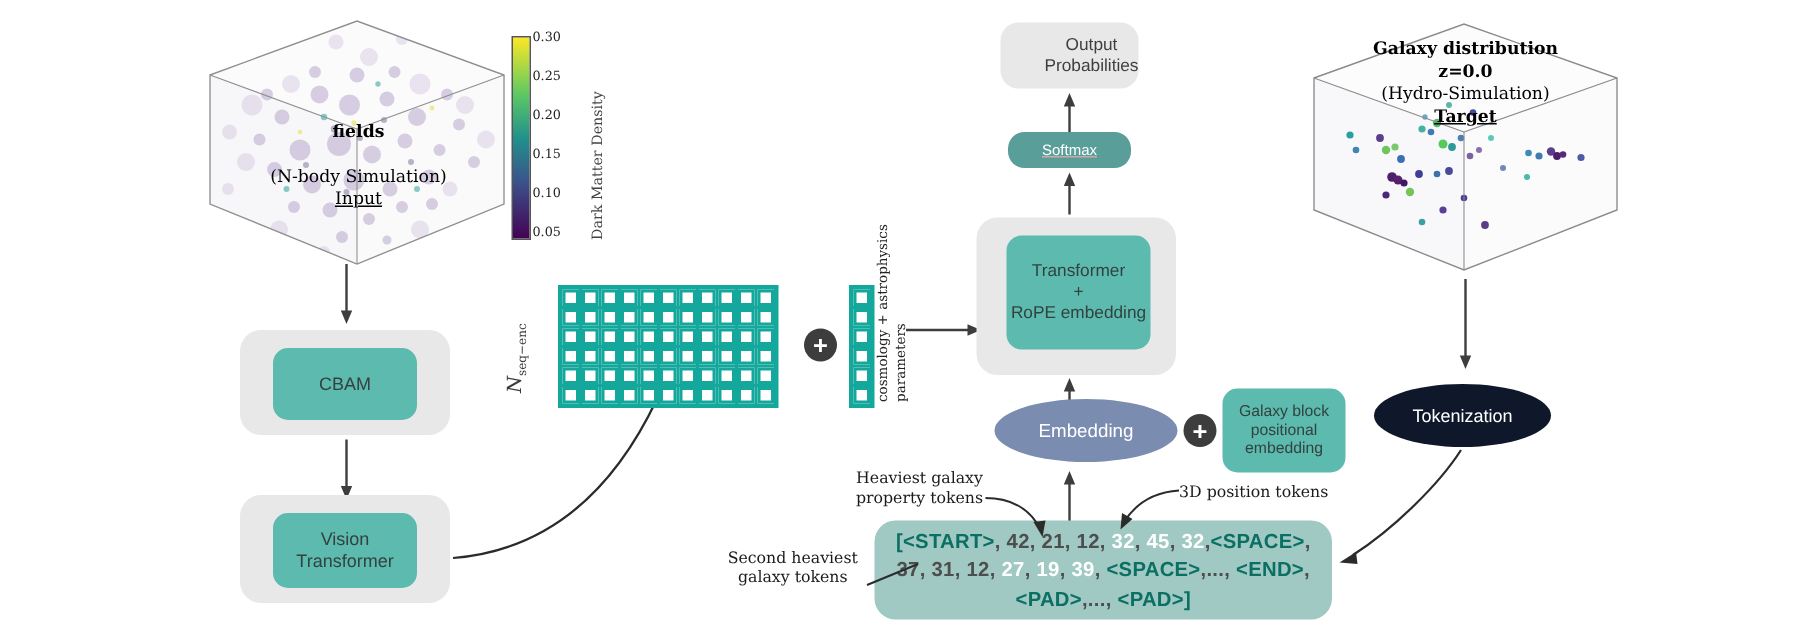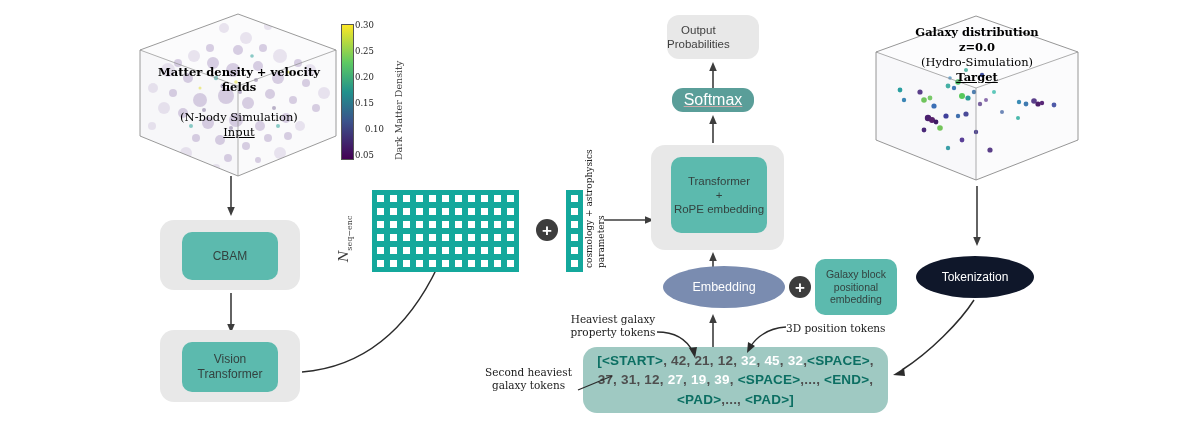--- a/index.html
+++ b/index.html
@@ -4,21 +4,21 @@
 <style>
   html,body{margin:0;padding:0;background:#ffffff;}
   body{width:1199px;height:428px;position:relative;overflow:hidden;
        font-family:"Liberation Sans",sans-serif;color:#3b3b3b;}
   .abs{position:absolute;}
   
   .outerbox{background:#e8e8e8;border-radius:14px;}
   .tealbox{background:#5cbaae;border-radius:10px;display:flex;align-items:center;
            justify-content:center;text-align:center;color:#33423f;line-height:1.22;}
   .greybox{background:#e8e8e8;border-radius:12px;display:flex;align-items:center;
-           justify-content:flex-start;text-align:center;color:#3f3f3f;line-height:1.25;}
+           justify-content:flex-end;text-align:center;color:#3f3f3f;line-height:1.25;}
   .softmax{background:#5a9e99;border-radius:11px;display:flex;align-items:center;
            justify-content:center;color:#ffffff;}
   .softmax span{text-decoration:underline;text-decoration-color:#caa;}
   .ellipse{border-radius:50%;display:flex;align-items:center;justify-content:center;
            color:#ffffff;text-align:center;}
   .emb-ell{background:#7a8cb0;}
   .tok-ell{background:#0f172a;}
   
   .serif{font-family:"DejaVu Serif",serif;color:#1a1a1a;text-align:center;line-height:1.25;}
   
@@ -131,36 +131,36 @@
       </g>
     </g>
     <polygon points="12,42 110,6 208,42 208,128 110,168 12,128" fill="none" stroke="#8e8e8e" stroke-width="0.9"></polygon>
     <line x1="110" y1="78" x2="110" y2="168" stroke="#8e8e8e" stroke-width="0.7"></line>
     <line x1="12" y1="42" x2="110" y2="78" stroke="#8e8e8e" stroke-width="0.7"></line>
     <line x1="208" y1="42" x2="110" y2="78" stroke="#8e8e8e" stroke-width="0.7"></line>
   </svg>
 </div>
 
 <div class="abs cube-label" style="left:124px;top:65px;width:230px;font-size:11.5px;">
-  <b>Matter density + velocity</b><br>
+  <br>
   <b>fields</b><br>
   <br>
   <span>(N-body Simulation)</span><br>
   <span class="u">Input</span>
 </div>
 
 <div class="abs" style="left:341px;top:24px;width:56px;height:142px;">
   <div class="abs" style="left:0;top:0;width:11px;height:134px;border:1px solid #555;
               background:linear-gradient(to top,#440154 0%,#3b528b 28%,#21918c 50%,#5ec962 72%,#fde725 100%);"></div>
   <div class="abs" style="left:14px;top:-5px;width:32px;height:144px;font-family:'DejaVu Serif',serif;font-size:8.5px;color:#222;">
     <div style="position:absolute;top:1px;">0.30</div>
     <div style="position:absolute;top:27px;">0.25</div>
     <div style="position:absolute;top:53px;">0.20</div>
     <div style="position:absolute;top:79px;">0.15</div>
-    <div style="position:absolute;top:105px;padding-left:10px;">0.10</div>
+    <div style="position:absolute;top:105px;">0.10</div>
     <div style="position:absolute;top:131px;">0.05</div>
   </div>
   <div class="rot90" style="position:absolute;left:52px;top:136px;font-size:9.5px;color:#444;">Dark Matter Density</div>
 </div>
 
 <svg class="abs" style="left:224px;top:176px;" width="14" height="42">
   <line x1="7" y1="0" x2="7" y2="32" stroke="#3d3d3d" stroke-width="1.6"></line>
   <polygon points="7,40 3.2,31 10.8,31" fill="#3d3d3d"></polygon>
 </svg>
 
@@ -300,21 +300,21 @@
     <span>Output</span><br>
     <span>Probabilities</span>
   </span>
 </div>
 
 <svg class="abs" style="left:706px;top:62px;" width="14" height="28">
   <line x1="7" y1="28" x2="7" y2="8" stroke="#3d3d3d" stroke-width="1.6"></line>
   <polygon points="7,0 3.2,9 10.8,9" fill="#3d3d3d"></polygon>
 </svg>
 
-<div class="abs softmax" style="left:672px;top:88px;width:82px;height:24px;font-size:16px;">
+<div class="abs softmax" style="left:672px;top:88px;width:82px;height:24px;font-size:10px;">
   <span>Softmax</span>
 </div>
 
 <svg class="abs" style="left:706px;top:115px;" width="14" height="28">
   <line x1="7" y1="28" x2="7" y2="8" stroke="#3d3d3d" stroke-width="1.6"></line>
   <polygon points="7,0 3.2,9 10.8,9" fill="#3d3d3d"></polygon>
 </svg>
 
 <div class="abs outerbox" style="left:651px;top:145px;width:133px;height:105px;"></div>
 <div class="abs tealbox" style="left:671px;top:157px;width:96px;height:76px;font-size:11.5px;">

